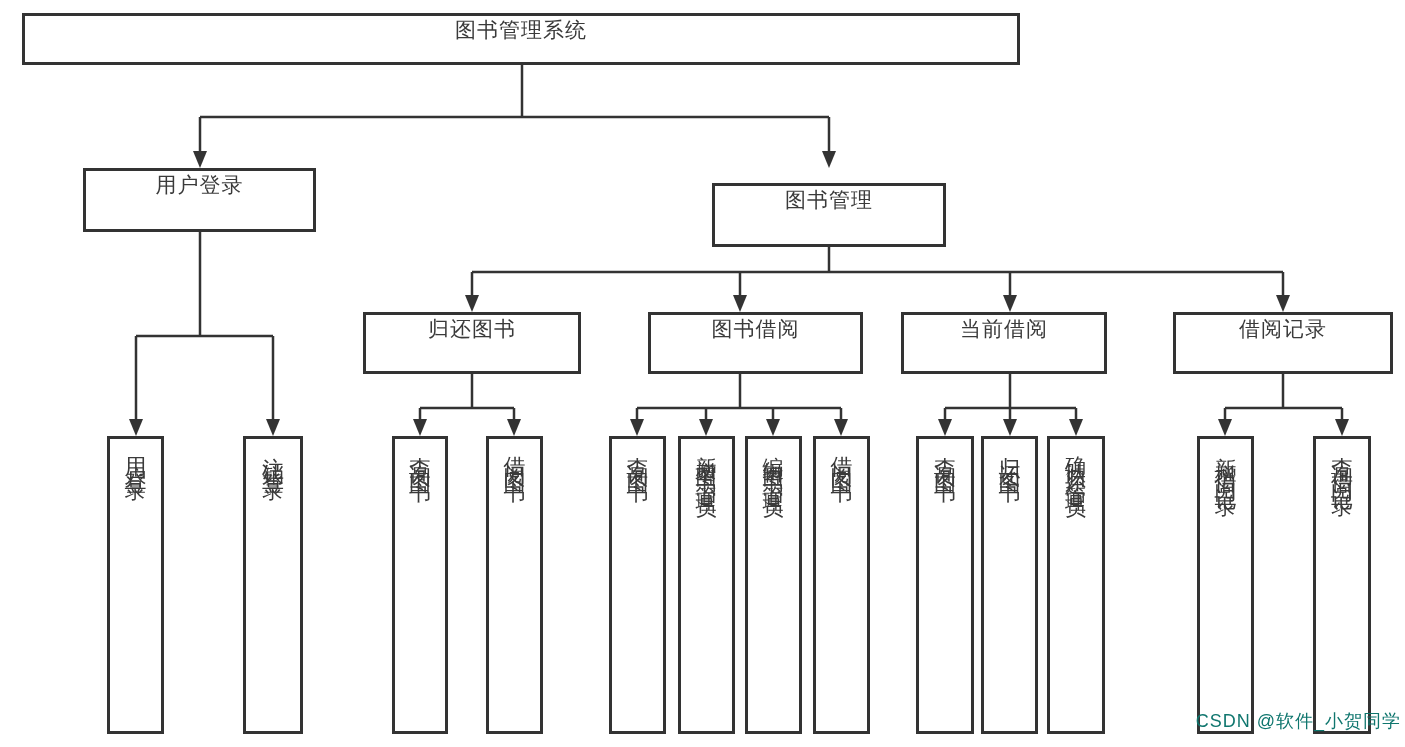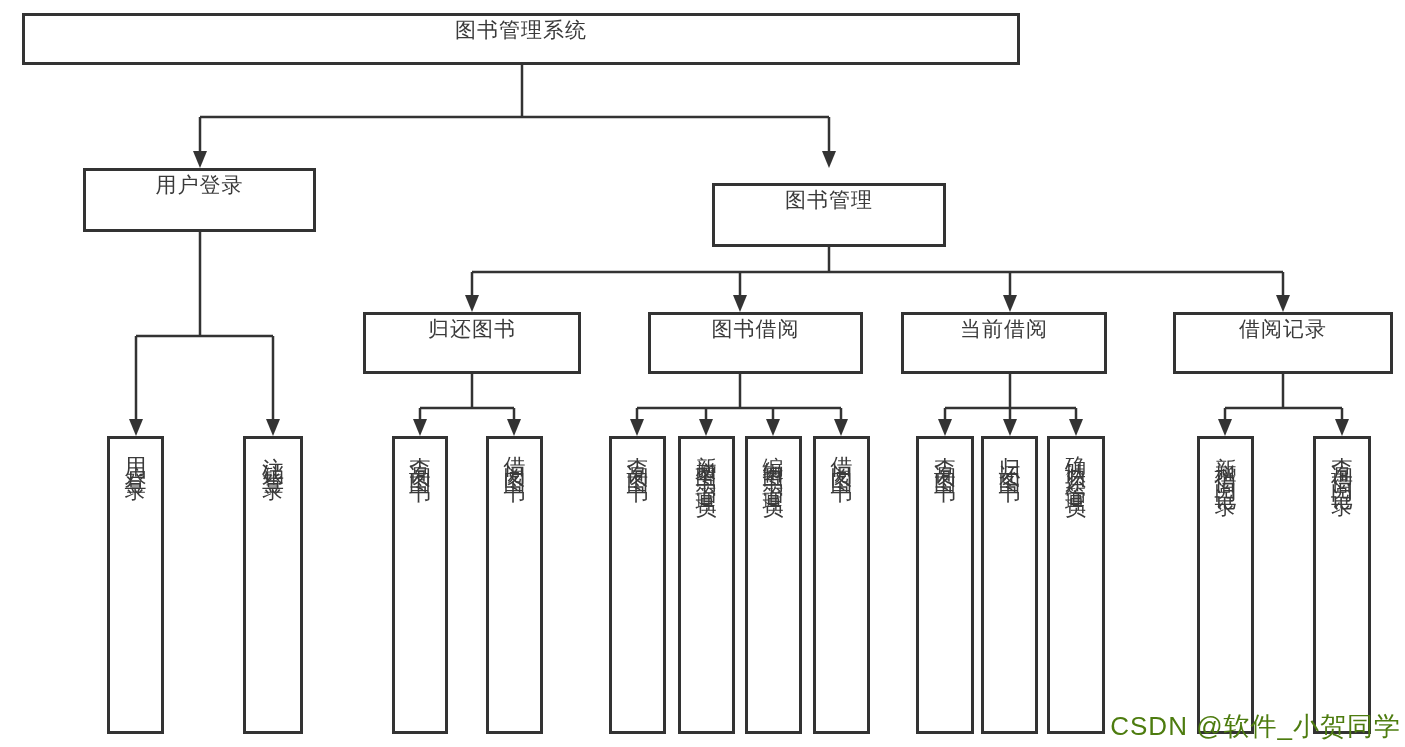--- a/index.html
+++ b/index.html
@@ -17,21 +17,21 @@
   }
   .box .hlabel { white-space:nowrap; }
   .vbox .vlabel {
     writing-mode:vertical-lr; text-orientation:mixed;
     font-size:22px; letter-spacing:8px; line-height:1.1;
     white-space:nowrap;
   }
   .vbox.dense .vlabel { letter-spacing:6px; font-size:21px; }
   .watermark {
     position:absolute; right:4px; top:709px; z-index:3;
-    font-size:26px; color:#4d7c0f; letter-spacing:1px; white-space:nowrap;
+    font-size:18px; color:#0f766e; letter-spacing:1px; white-space:nowrap;
   }
 </style>
 </head>
 <body>
 
 <div id="stage">
 
   <svg id="wires" viewBox="0 0 1405 747" xmlns="http://www.w3.org/2000/svg">
     <g stroke="#333333" stroke-width="2.5" fill="none">
 

